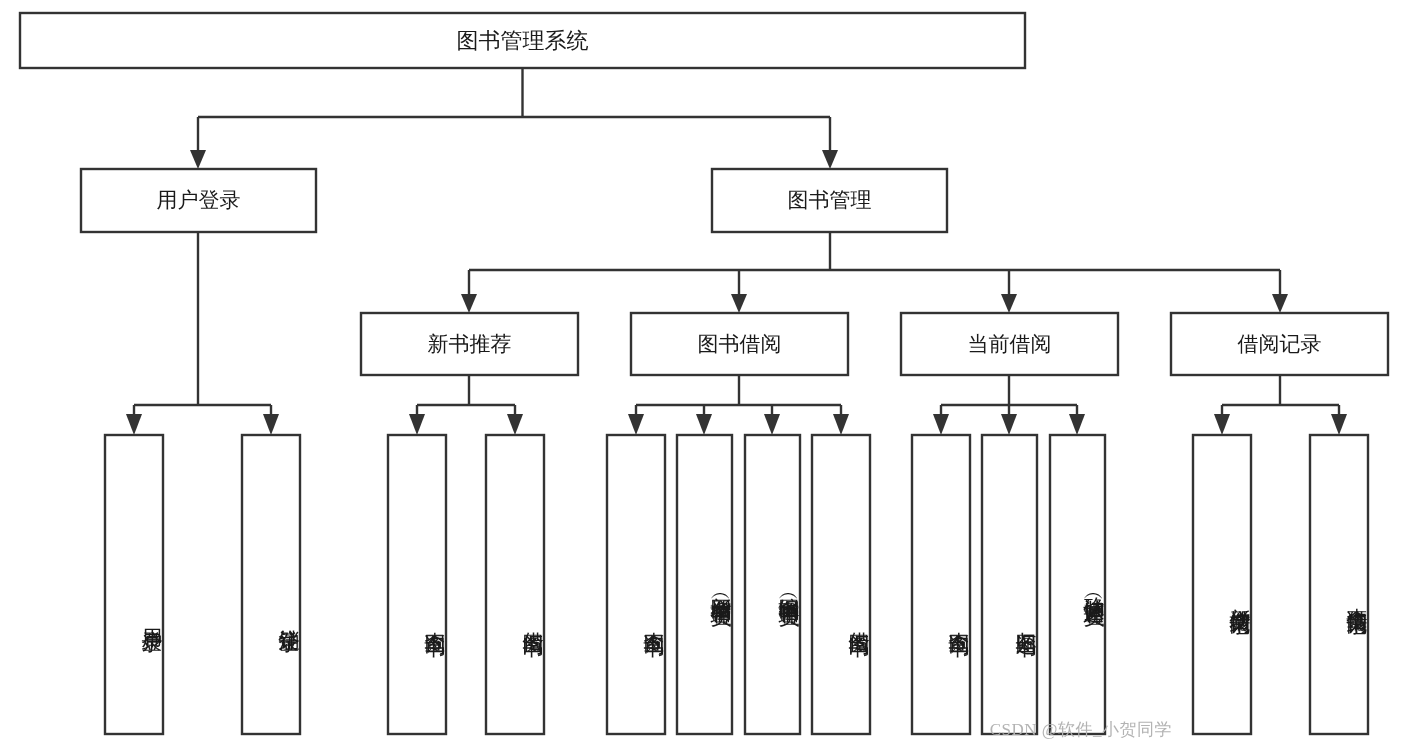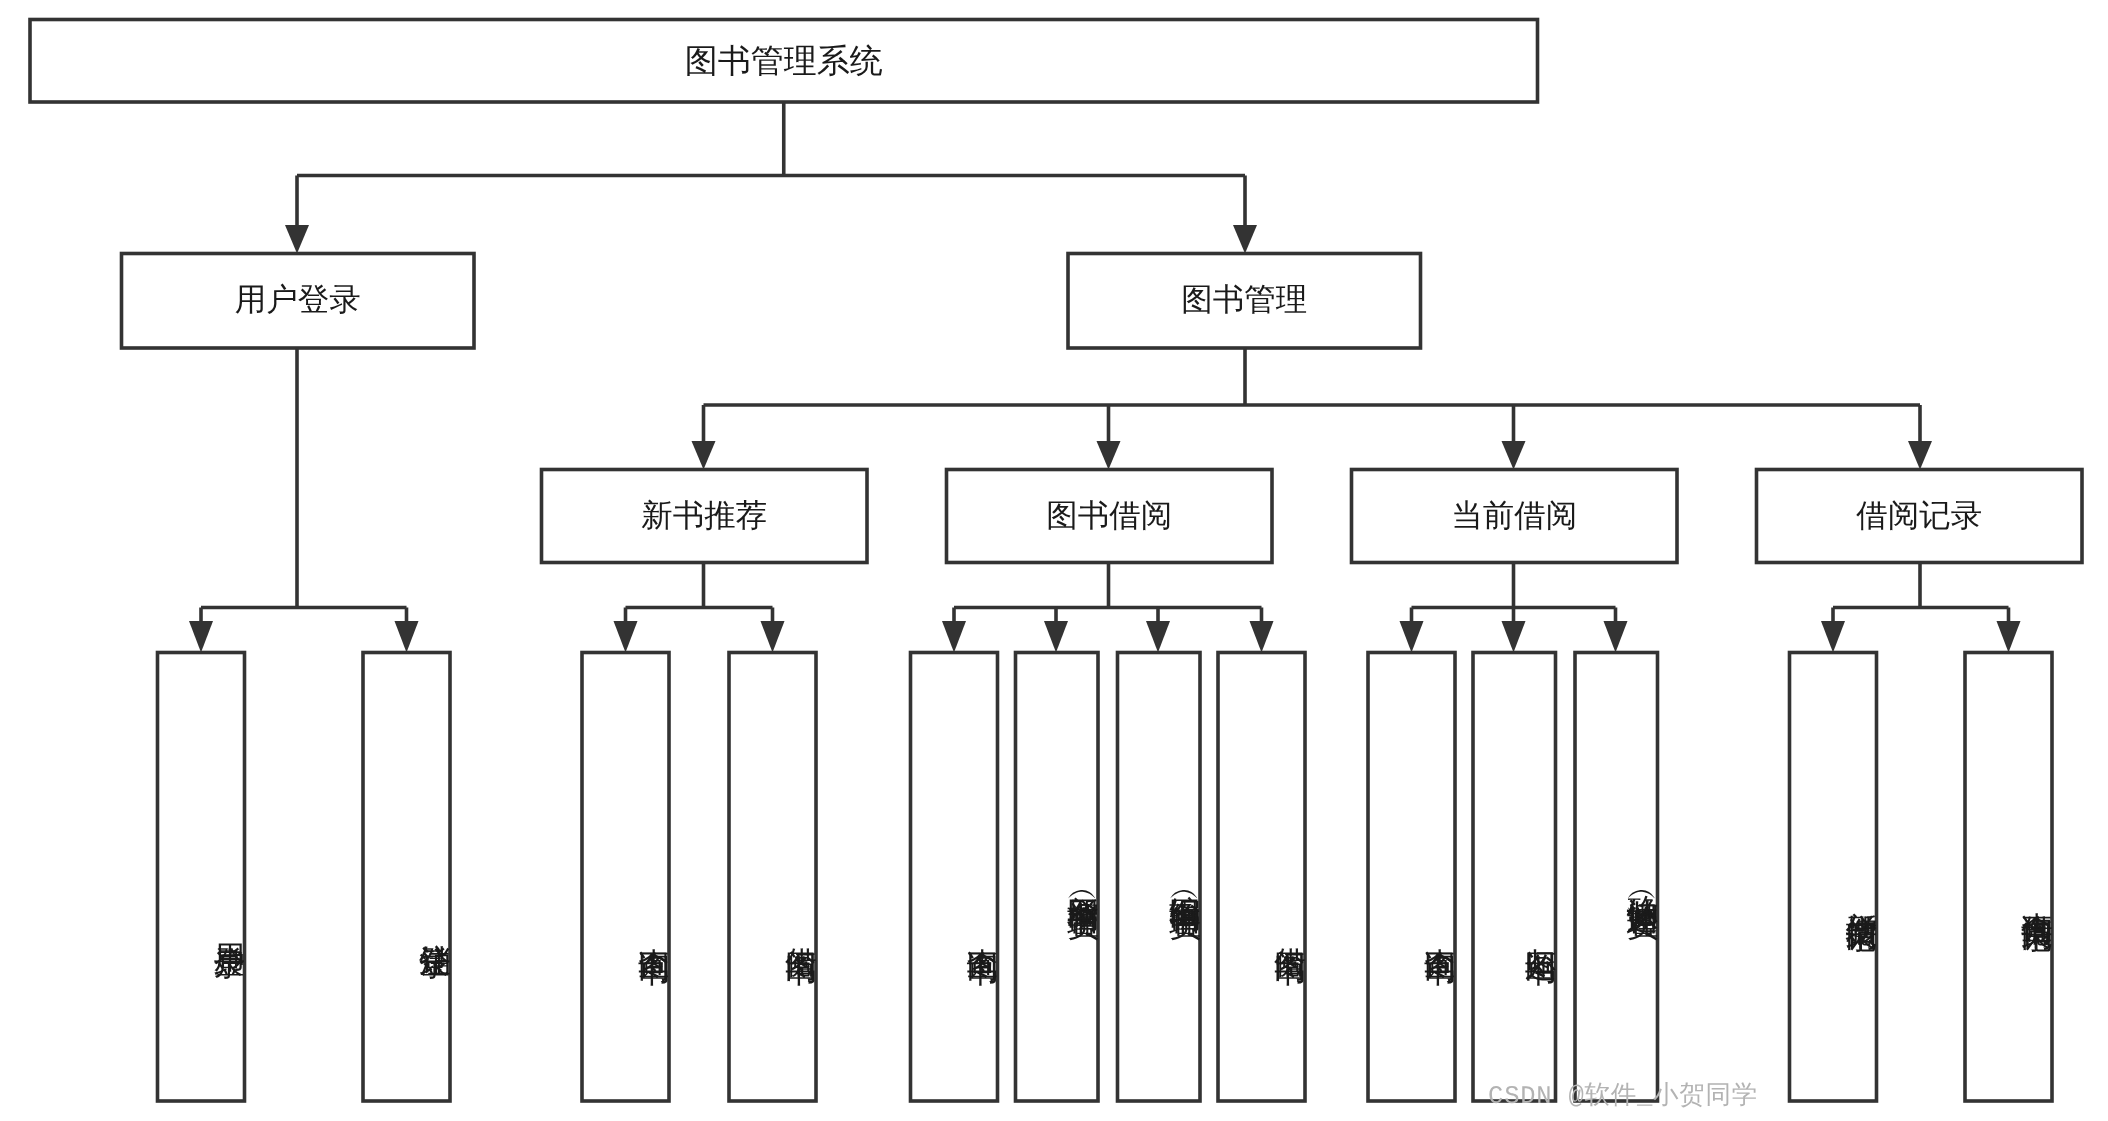--- a/index.html
+++ b/index.html
@@ -69,21 +69,21 @@
     line-height: 1.08;
     letter-spacing: 1.5px;
     color: #1a1a1a;
     white-space: nowrap;
     pointer-events: none;
   }
   .watermark {
     position: absolute;
     right: 10px;
     bottom: 6px;
-    font-family: Liberation Mono, monospace;
+    font-family: Liberation Serif, serif;
     font-size: 17px;
     color: #b3b3b3;
     white-space: nowrap;
     letter-spacing: 0.5px;
   }
 </style>
 </head>
 <body>
 
 <div id="diagram-root">

